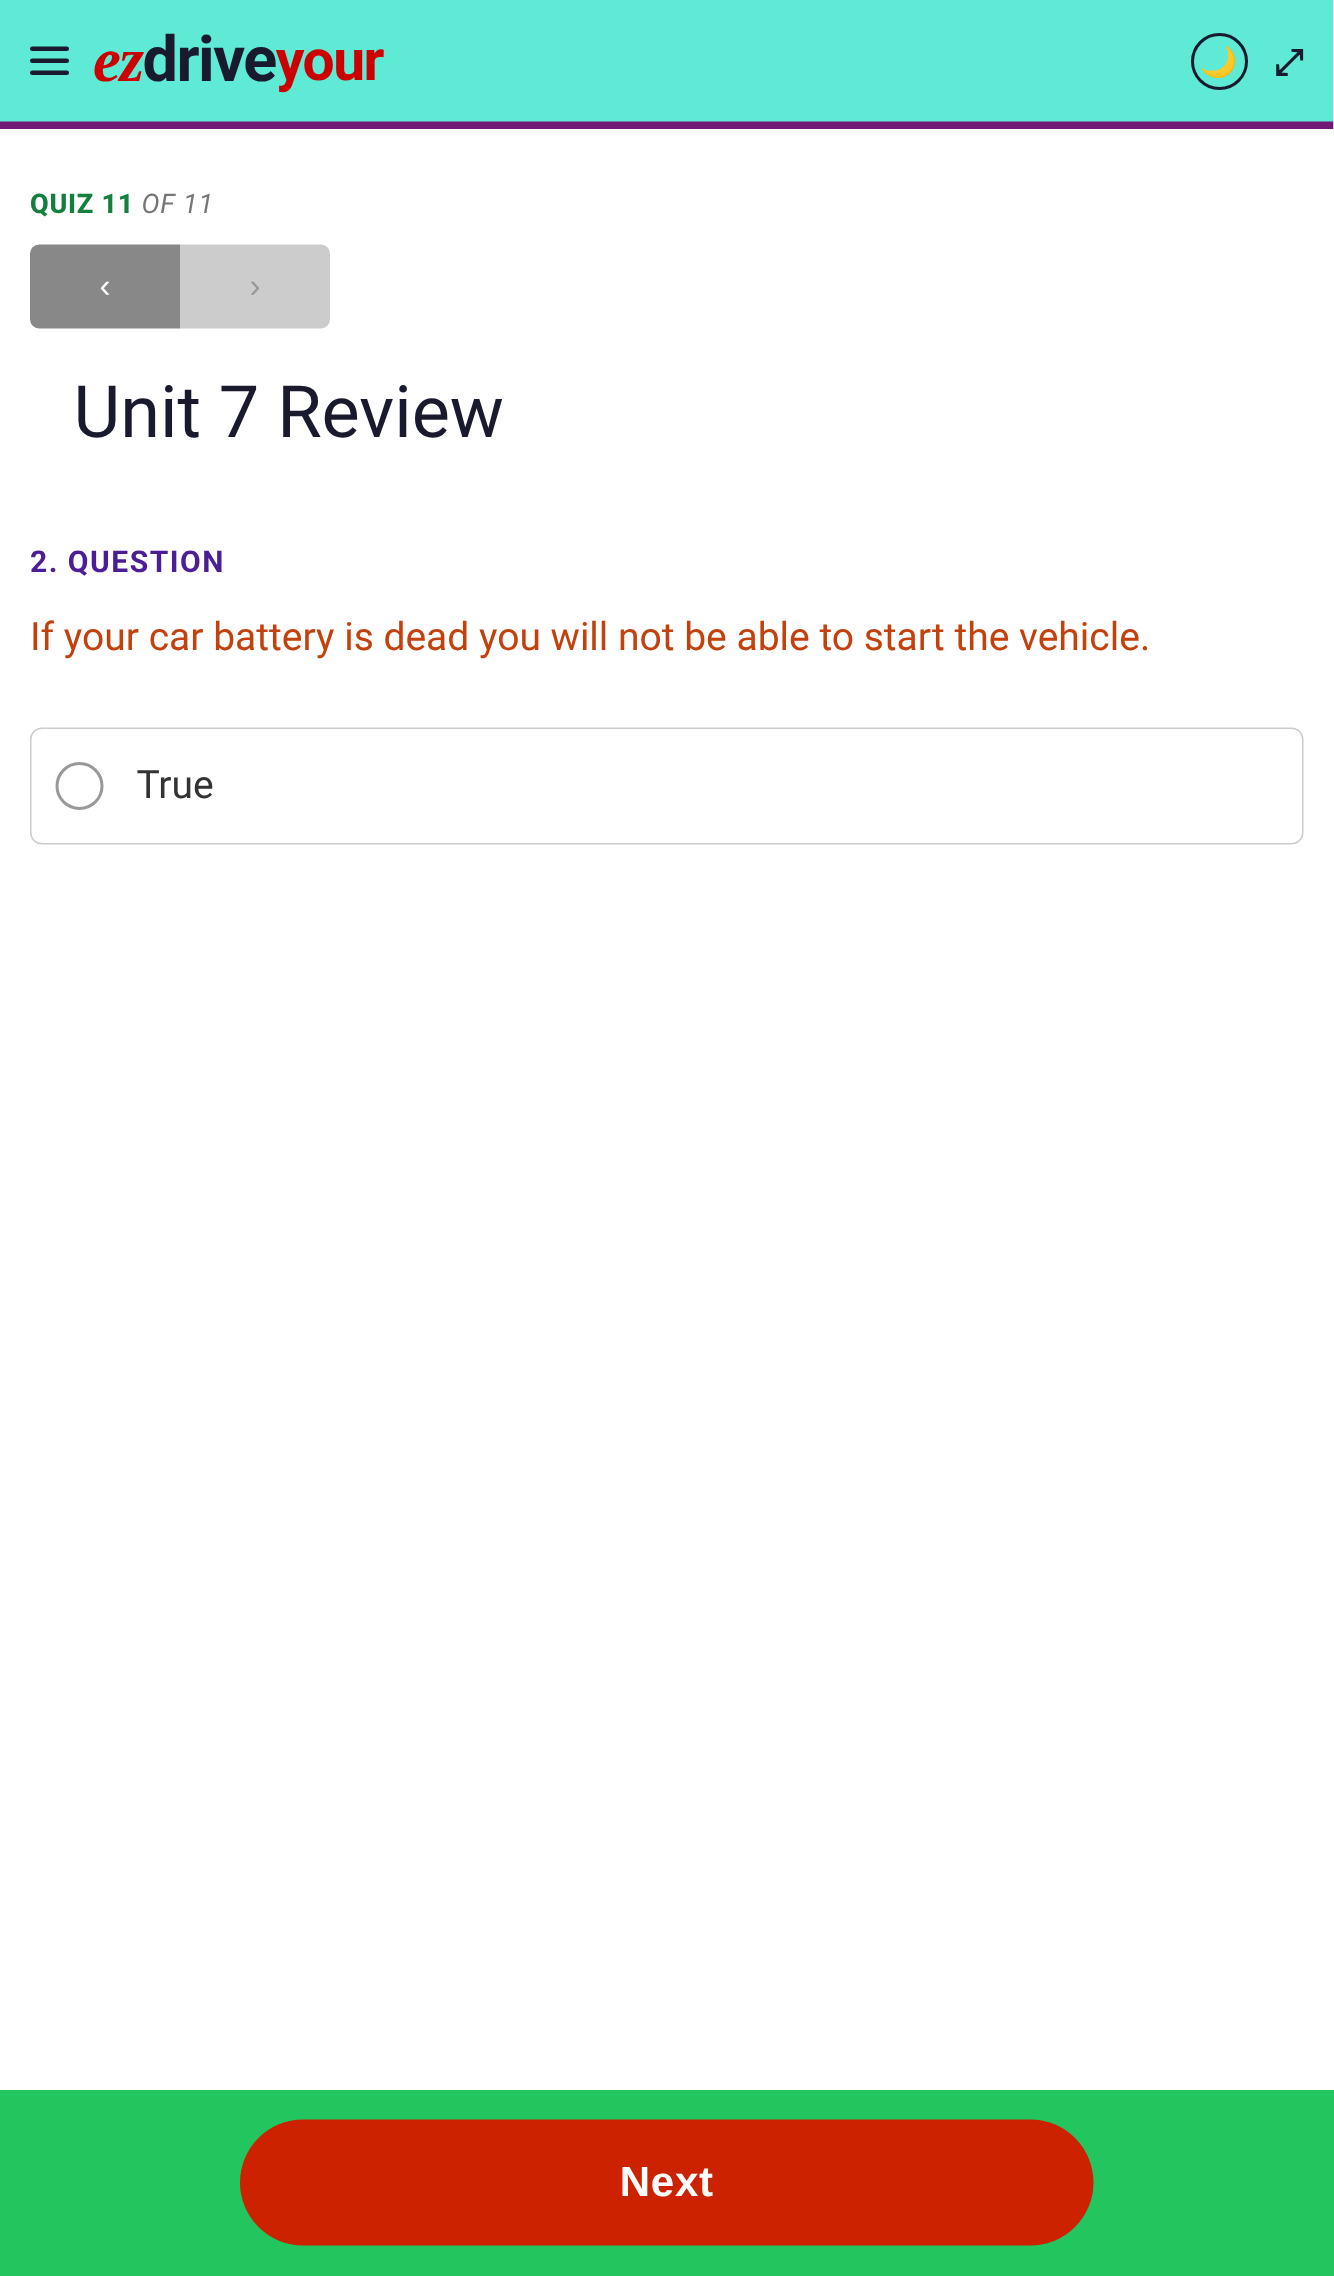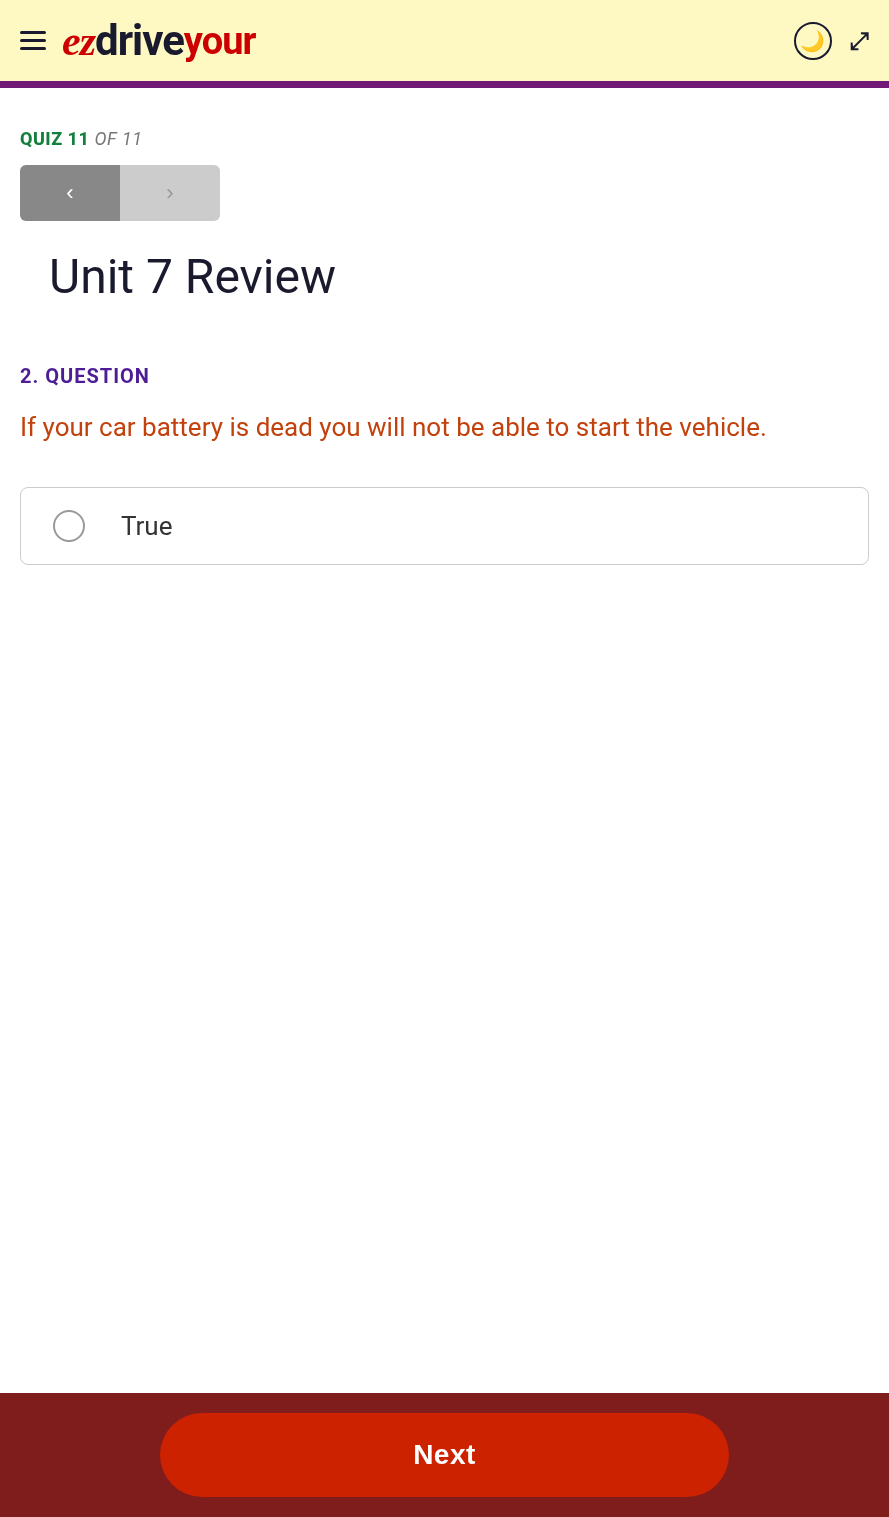--- a/index.html
+++ b/index.html
@@ -18,22 +18,22 @@
       position: relative;
       overflow-x: hidden;
     }
 
     
     .header {
       display: flex;
       align-items: center;
       justify-content: space-between;
       padding: 16px 20px;
-      border-bottom: 7px solid #701a75;
-      background: #fef9c3;
+      border-bottom: 5px solid #701a75;
+      background: #5eead4;
     }
 
     .header-left {
       display: flex;
       align-items: center;
       gap: 16px;
     }
 
     .hamburger-icon {
       display: flex;
@@ -183,24 +183,24 @@
       font-size: 26px;
       color: #c2410c;
       line-height: 1.5;
       margin-bottom: 40px;
     }
 
     
     .answer-option {
       display: flex;
       align-items: center;
-      gap: 36px;
+      gap: 22px;
       border: 1.5px solid #ccc;
       border-radius: 8px;
-      padding: 22px 32px;
+      padding: 22px 16px;
       margin-bottom: 16px;
       cursor: pointer;
       background: #fff;
       width: 100%;
     }
 
     .radio-circle {
       width: 32px;
       height: 32px;
       border: 2px solid #999;
@@ -219,21 +219,21 @@
 
     
     .next-button-container {
       position: fixed;
       bottom: 0;
       left: 0;
       right: 0;
       max-width: 889px;
       margin: 0 auto;
       padding: 20px 160px;
-      background: #7f1d1d;
+      background: #22c55e;
     }
 
     .next-btn {
       width: 100%;
       padding: 26px;
       background: #cc2200;
       color: #fff;
       font-size: 28px;
       font-weight: 600;
       border: none;

